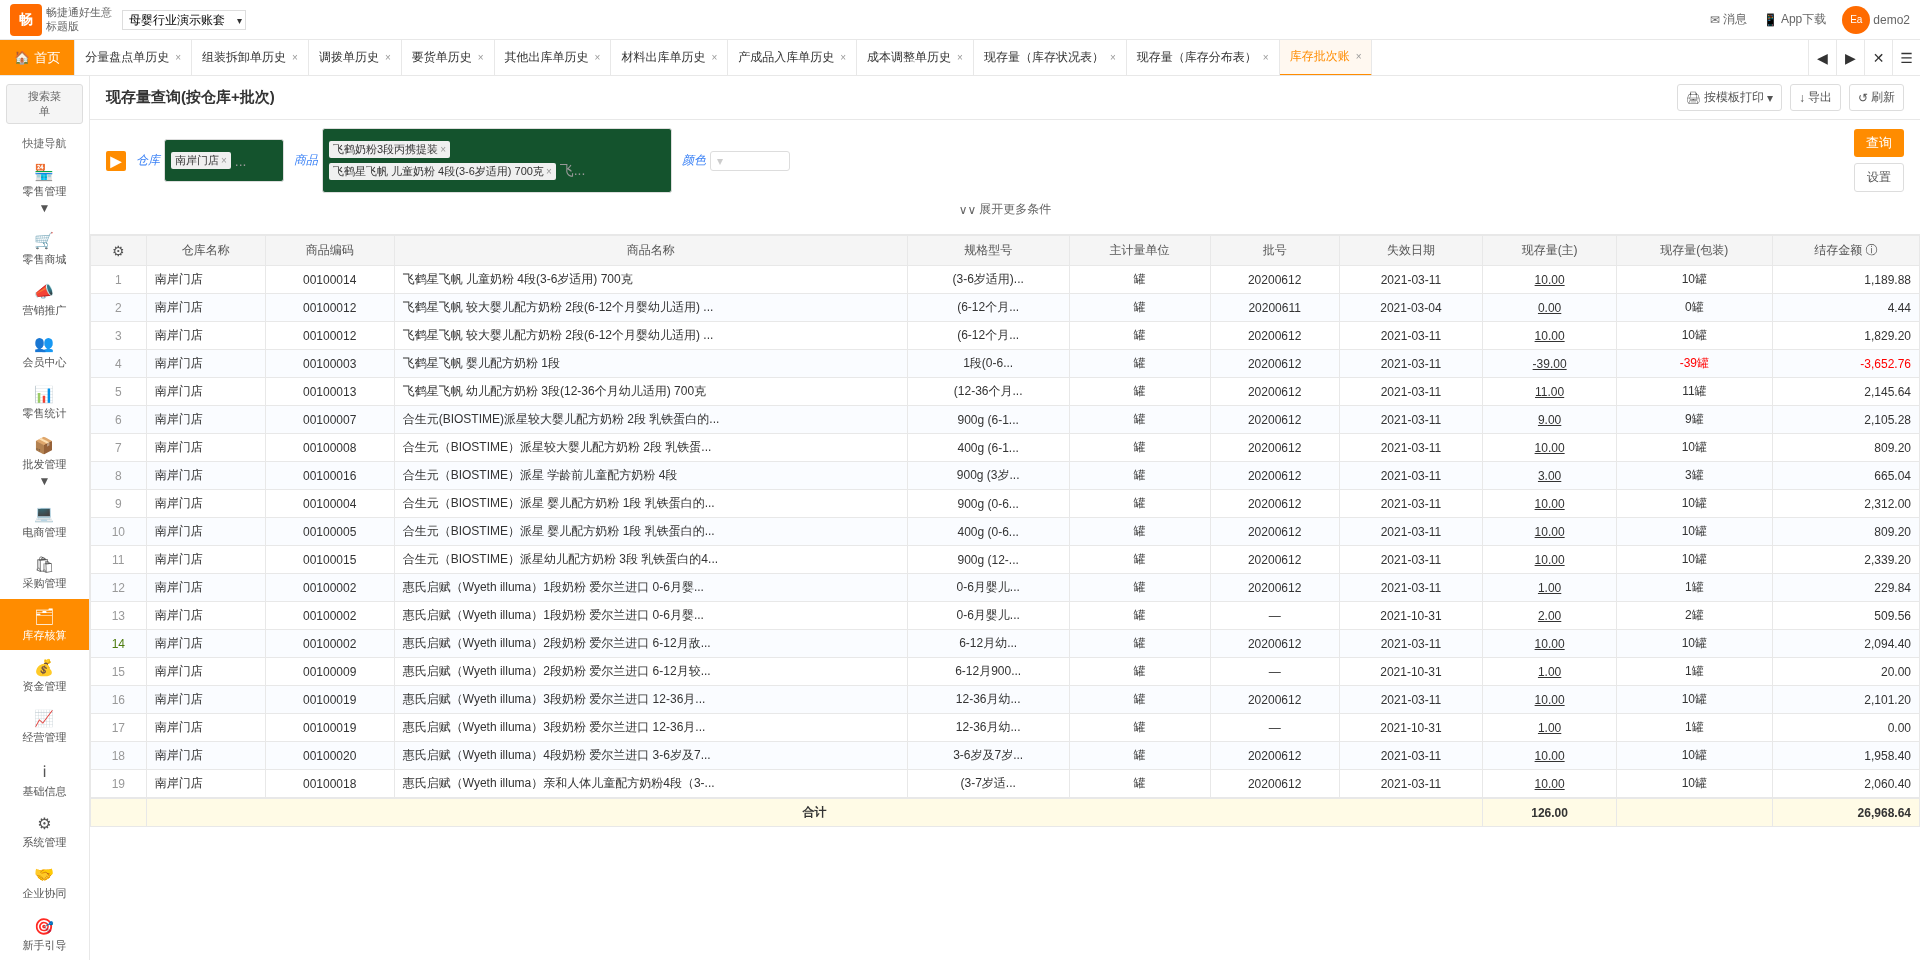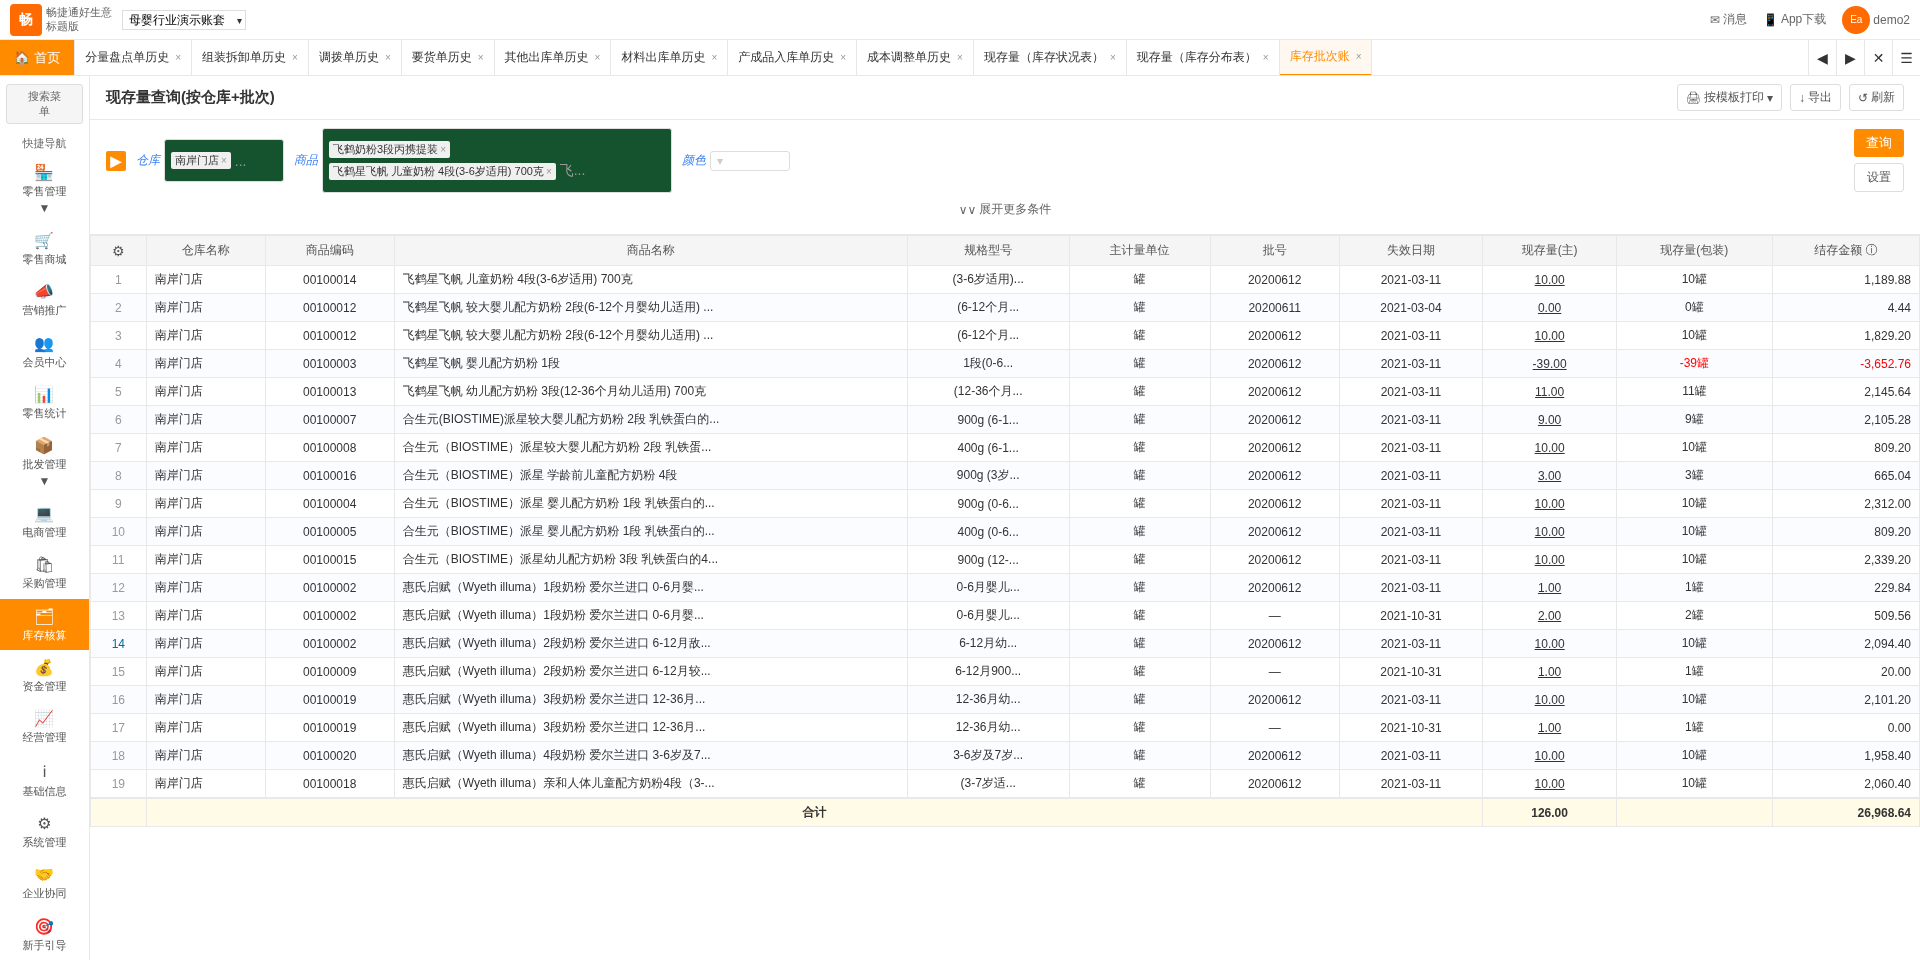--- a/index.html
+++ b/index.html
@@ -519,21 +519,21 @@
     <td class="td-left" style="max-width:280px;overflow:hidden;text-overflow:ellipsis;">惠氏启赋（Wyeth illuma）1段奶粉 爱尔兰进口 0-6月婴...</td>
     <td>0-6月婴儿...</td>
     <td>罐</td>
     <td>—</td>
     <td>2021-10-31</td>
     <td class="underline-link">2.00</td>
     <td class="">2罐</td>
     <td class="td-right">509.56</td>
   </tr>
             <tr>
-    <td style="text-align:center;color:#0369a1;">14</td>
+    <td style="text-align:center;color:#4d7c0f;">14</td>
     <td class="td-left">南岸门店</td>
     <td>00100002</td>
     <td class="td-left" style="max-width:280px;overflow:hidden;text-overflow:ellipsis;">惠氏启赋（Wyeth illuma）2段奶粉 爱尔兰进口 6-12月敌...</td>
     <td>6-12月幼...</td>
     <td>罐</td>
     <td>20200612</td>
     <td>2021-03-11</td>
     <td class="underline-link">10.00</td>
     <td class="">10罐</td>
     <td class="td-right">2,094.40</td>

